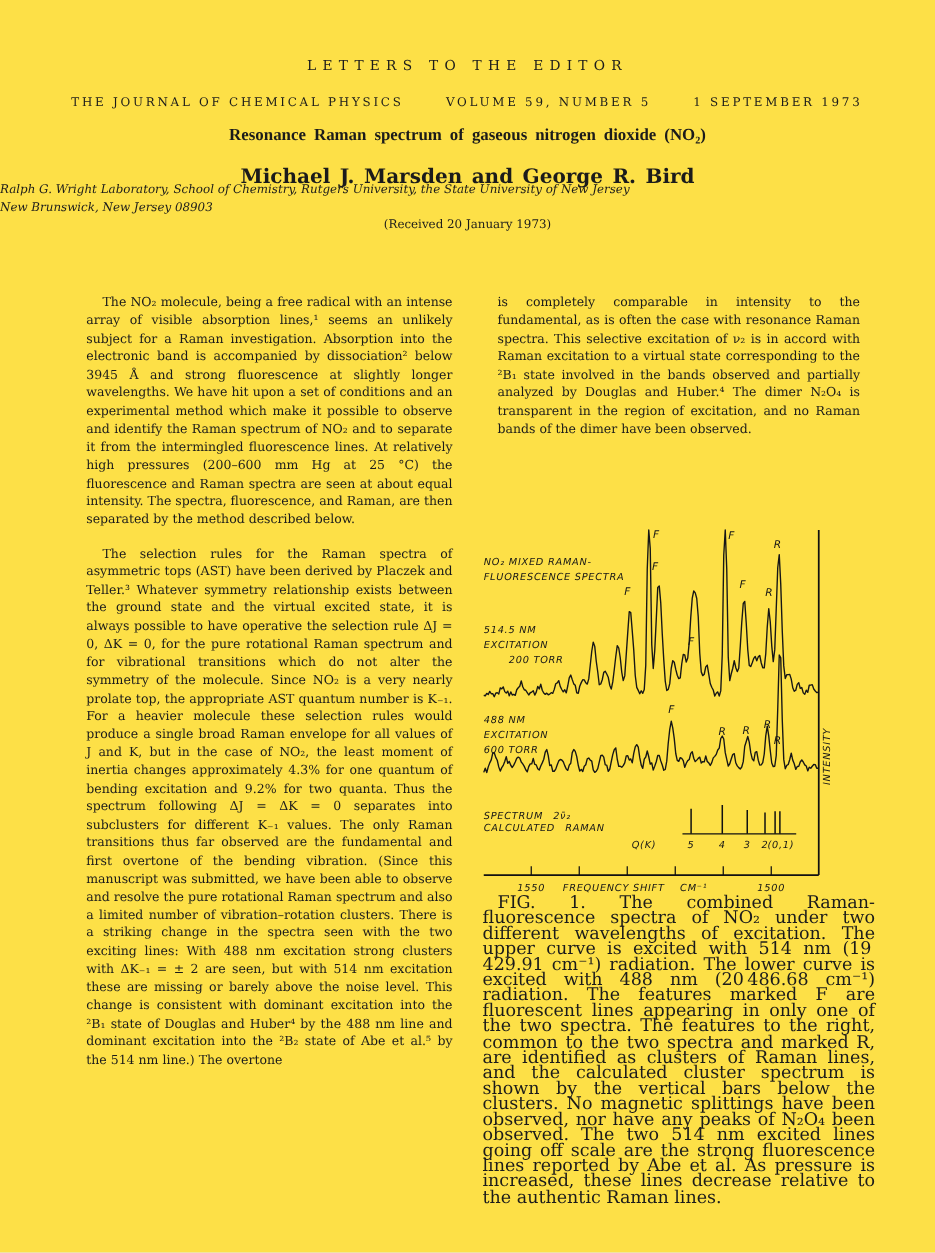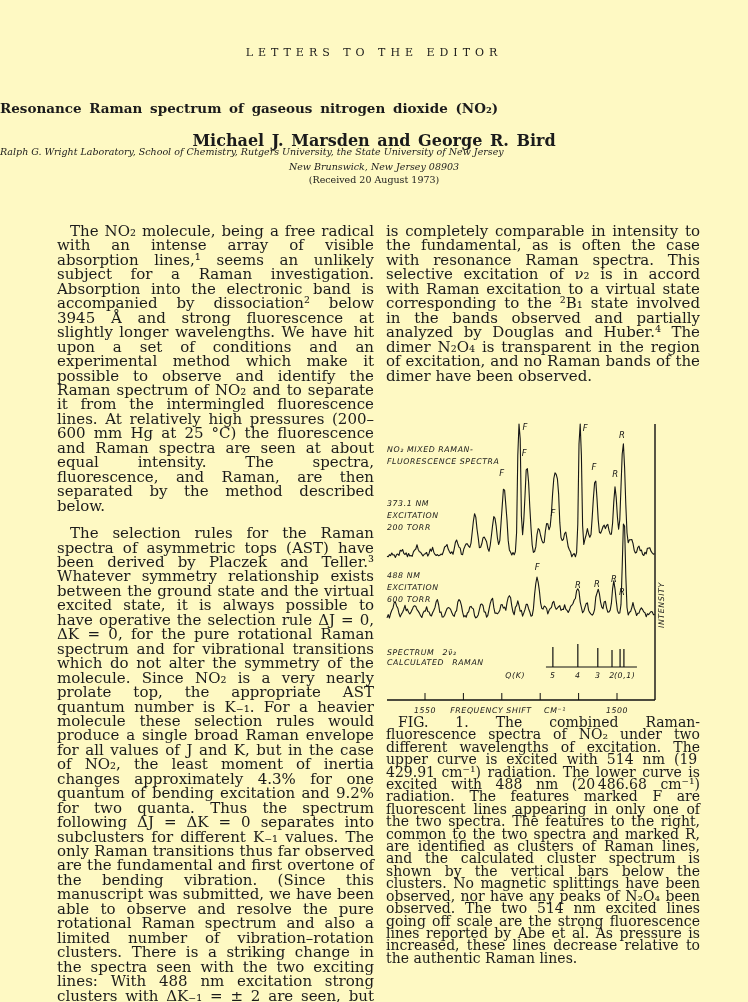--- a/index.html
+++ b/index.html
@@ -1,68 +1,73 @@
 <!DOCTYPE html>
 <html><head>
 <meta charset="utf-8">
 <style>
   html,body{margin:0;padding:0;background:#e8e8e8;}
-  .page{position:relative;width:748px;height:1002px;background:#fef9c3;margin:0 auto;
+  .page{position:relative;width:748px;height:1002px;background:#fde047;margin:0 auto;
         font-family:"DejaVu Serif",serif;color:#1b1b1b;overflow:hidden;}
   
   .section-head{position:absolute;top:46px;left:0;right:0;text-align:center;
         font-size:11px;letter-spacing:5px;}
   .journal-line{position:absolute;top:77px;left:57px;right:58px;display:flex;
         justify-content:space-between;font-size:9.5px;letter-spacing:2.2px;white-space:nowrap;}
-  .article-title{position:absolute;top:100px;left:0;right:0;text-align:left;margin:0;
-        font-size:13.5px;font-weight:bold;word-spacing:3px;}
+  .article-title{position:absolute;top:100px;left:0;right:0;text-align:center;margin:0;
+        font-size:13.5px;font-weight:bold;word-spacing:3px;font-family:Liberation Serif, serif;}
   .authors{position:absolute;top:131px;left:0;right:0;text-align:center;
         font-size:16px;font-weight:bold;word-spacing:2px;}
   .affil1{position:absolute;top:146px;left:0;right:0;text-align:left;
         font-size:9.5px;font-style:italic;}
-  .affil2{position:absolute;top:161px;left:0;right:0;text-align:center;
+  .affil2{position:absolute;top:161px;left:0;right:0;text-align:left;
         font-size:9.5px;font-style:italic;}
   .received{position:absolute;top:174px;left:0;right:0;text-align:center;font-size:9.5px;}
   
   .col-left{position:absolute;left:57px;top:224px;width:317px;}
   .col-right{position:absolute;left:386px;top:224px;width:314px;height:720px;}
-  .body-par{margin:0;font-size:15px;line-height:14.45px;text-align:justify;}
+  .body-par{margin:12px;font-size:10px;line-height:14.45px;text-align:justify;}
   .indent{text-indent:13px;}
   .col-left .body-par + .body-par{margin-top:13px;}
   .rc-p1{position:absolute;top:0;left:0;right:0;}
   .rc-p2{position:absolute;top:145px;left:0;right:0;}
   
   .figure{position:absolute;top:186px;left:1px;width:310px;height:312px;}
   .figure svg{position:absolute;top:0;left:0;overflow:visible;}
   .fl{position:absolute;left:0;font:italic 7.8px "DejaVu Sans",sans-serif;
       letter-spacing:0.6px;color:#161616;white-space:nowrap;line-height:12px;}
   .fl-mixed1{top:34px;} .fl-mixed2{top:46px;}
-  .fl-e514a{top:88px;} .fl-e514b{top:100px;} .fl-e514c{top:112px;}
+  .fl-e514a{top:88px;} .fl-e514b{top:100px;} .fl-e514c{top:112px;margin-left:20px;}
   .fl-e488a{top:160px;} .fl-e488b{top:172px;} .fl-e488c{top:184px;}
   .fl-calc1{top:223px;word-spacing:5px;margin-top:24px;} .fl-calc2{top:237px;word-spacing:5px;}
   .axtxt{font:italic 7.8px "DejaVu Sans",sans-serif;fill:#161616;letter-spacing:0.6px;}
   .anntxt{font:italic 8.5px "DejaVu Sans",sans-serif;fill:#161616;}
   .caption{position:absolute;top:492px;left:0;width:314px;margin:0;
       font-size:14px;line-height:12.4px;text-align:justify;text-indent:12px;}
   
   .pageno{position:absolute;top:938px;left:0;right:0;text-align:center;font-size:10.5px;}
 </style>
 </head>
 <body>
 
 <div class="page">
 
   <div class="section-head">LETTERS TO THE EDITOR</div>
 
+  <div class="journal-line">
+    <span>THE JOURNAL OF CHEMICAL PHYSICS</span>
+    <span>VOLUME 59, NUMBER 5</span>
+    <span>1 SEPTEMBER 1973</span>
+  </div>
 
   <h1 class="article-title">Resonance Raman spectrum of gaseous nitrogen dioxide (NO₂)</h1>
   <div class="authors">Michael J. Marsden and George R. Bird</div>
   <div class="affil1">Ralph G. Wright Laboratory, School of Chemistry, Rutgers University, the State University of New Jersey</div>
   <div class="affil2">New Brunswick, New Jersey  08903</div>
-  <div class="received">(Received 20 August 1973)</div>
+  <div class="received">(Received 20 January 1973)</div>
 
   <div class="col-left">
     <p class="body-par indent">The NO₂ molecule, being a free radical with an intense array of visible absorption lines,¹ seems an unlikely subject for a Raman investigation.  Absorption into the electronic band is accompanied by dissociation² below 3945 Å and strong fluorescence at slightly longer wavelengths.  We have hit upon a set of conditions and an experimental method which make it possible to observe and identify the Raman spectrum of NO₂ and to separate it from the intermingled fluorescence lines.  At relatively high pressures (200–600 mm Hg at 25 °C) the fluorescence and Raman spectra are seen at about equal intensity.  The spectra, fluorescence, and Raman, are then separated by the method described below.</p>
     <p class="body-par indent">The selection rules for the Raman spectra of asymmetric tops (AST) have been derived by Placzek and Teller.³  Whatever symmetry relationship exists between the ground state and the virtual excited state, it is always possible to have operative the selection rule ΔJ = 0, ΔK = 0, for the pure rotational Raman spectrum and for vibrational transitions which do not alter the symmetry of the molecule.  Since NO₂ is a very nearly prolate top, the appropriate AST quantum number is K₋₁.  For a heavier molecule these selection rules would produce a single broad Raman envelope for all values of J and K, but in the case of NO₂, the least moment of inertia changes approximately 4.3% for one quantum of bending excitation and 9.2% for two quanta.  Thus the spectrum following ΔJ = ΔK = 0 separates into subclusters for different K₋₁ values. The only Raman transitions thus far observed are the fundamental and first overtone of the bending vibration.  (Since this manuscript was submitted, we have been able to observe and resolve the pure rotational Raman spectrum and also a limited number of vibration–rotation clusters.  There is a striking change in the spectra seen with the two exciting lines:  With 488 nm excitation strong clusters with ΔK₋₁ = ± 2 are seen, but with 514 nm excitation these are missing or barely above the noise level. This change is consistent with dominant excitation into the ²B₁ state of Douglas and Huber⁴ by the 488 nm line and dominant excitation into the ²B₂ state of Abe et al.⁵ by the 514 nm line.)  The overtone</p>
   </div>
 
   <div class="col-right">
     <p class="body-par rc-p1">is completely comparable in intensity to the fundamental, as is often the case with resonance Raman spectra.  This selective excitation of ν₂ is in accord with Raman excitation to a virtual state corresponding to the ²B₁ state involved in the bands observed and partially analyzed by Douglas and Huber.⁴  The dimer N₂O₄ is transparent in the region of excitation, and no Raman bands of the dimer have been observed.</p>
 
     <div class="figure">
@@ -104,21 +109,21 @@
           <line x1="236.9119999999998" y1="257" x2="236.9119999999998" y2="239" stroke="#111" stroke-width="1.2"></line>
           <text x="165.87199999999982" y="268" text-anchor="middle" class="axtxt">5</text>
           <text x="190.83199999999982" y="268" text-anchor="middle" class="axtxt">4</text>
           <text x="210.79999999999998" y="268" text-anchor="middle" class="axtxt">3</text>
           <text x="225.00800000000018" y="268" text-anchor="middle" class="axtxt">2</text>
           <text x="237.68" y="268" text-anchor="middle" class="axtxt">(0,1)</text>
           <text x="128.24" y="268" text-anchor="middle" class="axtxt">Q(K)</text>
         </svg>
       <div class="fl fl-mixed1">NO₂ MIXED RAMAN-</div>
       <div class="fl fl-mixed2">FLUORESCENCE SPECTRA</div>
-      <div class="fl fl-e514a">373.1 NM</div>
+      <div class="fl fl-e514a">514.5 NM</div>
       <div class="fl fl-e514b">EXCITATION</div>
       <div class="fl fl-e514c">200 TORR</div>
       <div class="fl fl-e488a">488 NM</div>
       <div class="fl fl-e488b">EXCITATION</div>
       <div class="fl fl-e488c">600 TORR</div>
       <div class="fl fl-calc1">CALCULATED RAMAN</div>
       <div class="fl fl-calc2">SPECTRUM 2ν̄₂</div>
     </div>
 
     <p class="caption">FIG. 1.  The combined Raman-fluorescence spectra of NO₂ under two different wavelengths of excitation. The upper curve is excited with 514 nm (19 429.91 cm⁻¹) radiation.  The lower curve is excited with 488 nm (20 486.68 cm⁻¹) radiation.  The features marked F are fluorescent lines appearing in only one of the two spectra. The features to the right, common to the two spectra and marked R, are identified as clusters of Raman lines, and the calculated cluster spectrum is shown by the vertical bars below the clusters.  No magnetic splittings have been observed, nor have any peaks of N₂O₄ been observed.  The two 514 nm excited lines going off scale are the strong fluorescence lines reported by Abe et al. As pressure is increased, these lines decrease relative to the authentic Raman lines.</p>

